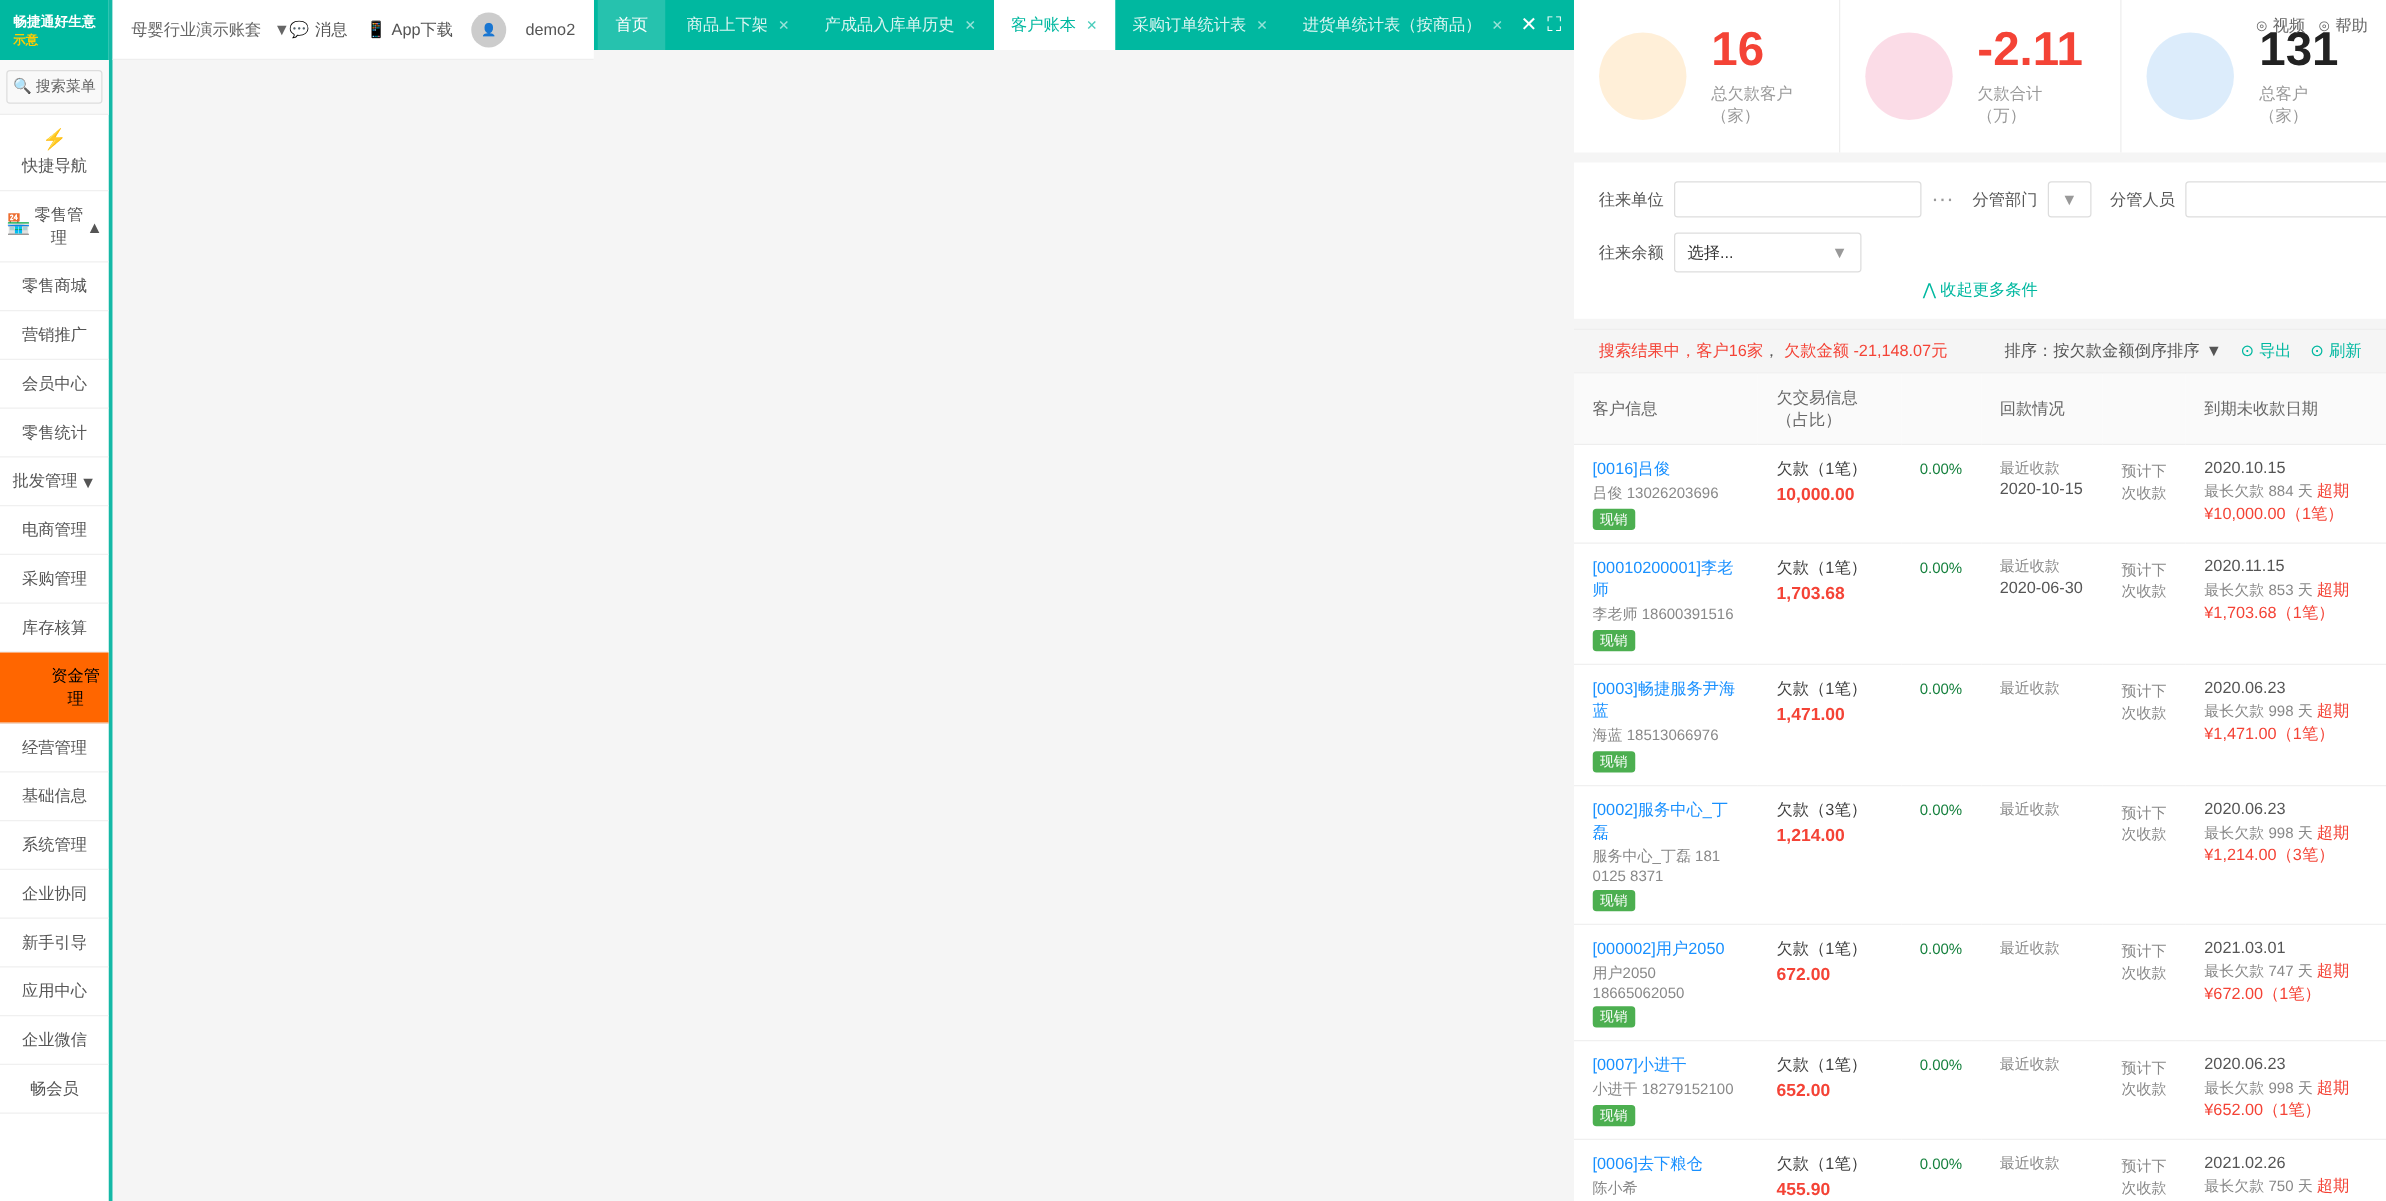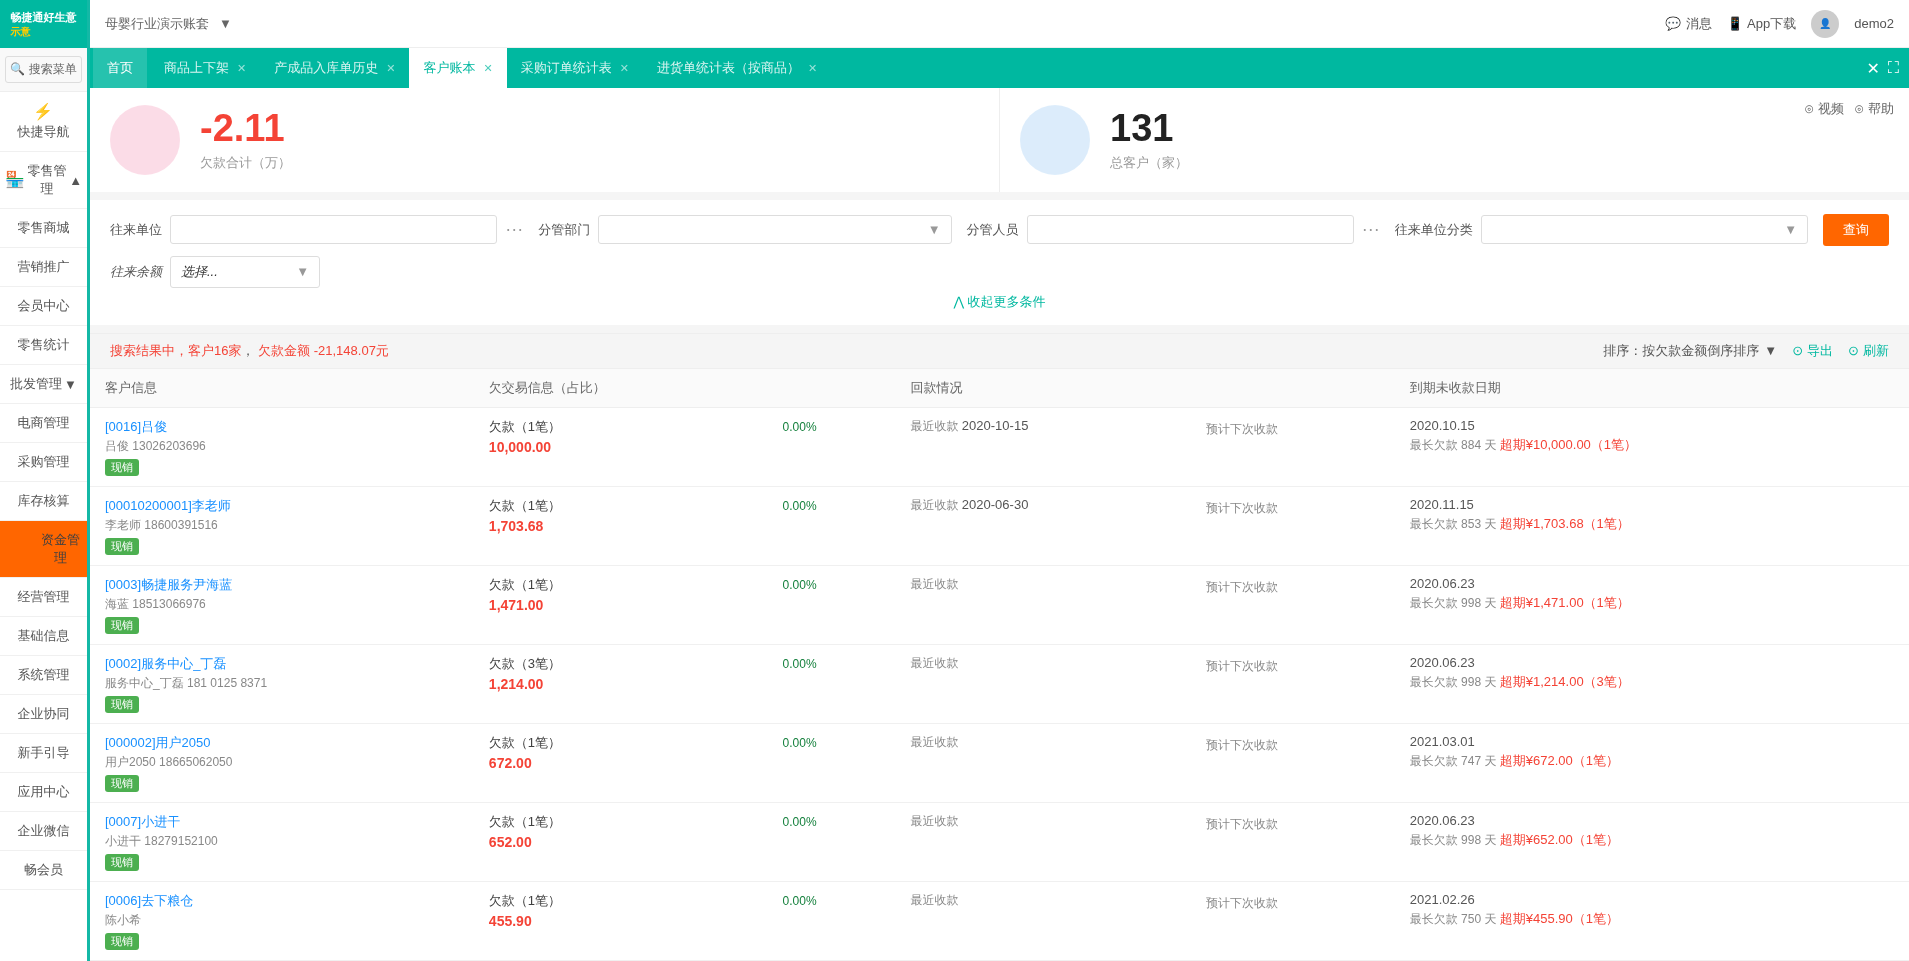--- a/index.html
+++ b/index.html
@@ -8,25 +8,25 @@
     
     .app-wrapper { display: flex; height: 961px; }
 
     
     .sidebar { width: 90px; background: #fff; border-right: 3px solid #14b8a6; display: flex; flex-direction: column; flex-shrink: 0; }
     .sidebar-logo { background: #00b8a0; padding: 10px 8px; display: flex; align-items: center; justify-content: center; color: #fff; font-size: 12px; font-weight: bold; height: 48px; }
     .sidebar-search { padding: 8px 5px; background: #f9f9f9; border-bottom: 1px solid #eee; }
     .sidebar-search-btn { width: 100%; background: none; border: 1px solid #ddd; border-radius: 3px; padding: 4px; color: #666; font-size: 12px; cursor: pointer; text-align: center; }
     .sidebar-nav { flex: 1; overflow-y: auto; }
     .sidebar-item { padding: 10px 5px; text-align: center; cursor: pointer; color: #555; font-size: 12px; border-bottom: 1px solid #f0f0f0; }
-    .sidebar-item.active { background: #ff6600; color: #404040; padding-left: 39px; }
+    .sidebar-item.active { background: #ff6600; color: #000000; padding-left: 39px; }
     .sidebar-item .nav-icon { font-size: 16px; display: block; margin-bottom: 2px; }
 
     
-    .main-area { flex: 1; display: flex; flex-direction: column; overflow: hidden; }
+    .main-area { flex: 1; display: flex; flex-direction: row; overflow: hidden; }
 
     
     .top-bar { background: #fff; height: 48px; display: flex; align-items: center; justify-content: space-between; padding: 0 15px; border-bottom: 1px solid #eee; flex-shrink: 0; }
     .top-bar-left { display: flex; align-items: center; gap: 10px; font-size: 12px; color: #666; }
     .top-bar-right { display: flex; align-items: center; gap: 15px; font-size: 12px; color: #555; }
     .top-bar-right .msg { display: flex; align-items: center; gap: 4px; cursor: pointer; }
     .top-bar-right .app-dl { display: flex; align-items: center; gap: 4px; cursor: pointer; }
     .avatar { width: 28px; height: 28px; border-radius: 50%; background: #ccc; display: flex; align-items: center; justify-content: center; overflow: hidden; }
 
     
@@ -60,21 +60,21 @@
     
     .filters-section { background: #fff; padding: 14px 20px; margin-bottom: 8px; }
     .filter-row { display: flex; align-items: center; gap: 15px; margin-bottom: 10px; }
     .filter-group { display: flex; align-items: center; gap: 8px; flex: 1; }
     .filter-label { color: #555; font-size: 13px; white-space: nowrap; }
     .filter-input { flex: 1; border: 1px solid #ddd; border-radius: 3px; padding: 6px 10px; font-size: 13px; color: #333; }
     .filter-input-dots { border: none; background: none; color: #999; font-size: 18px; cursor: pointer; }
     .filter-select { flex: 1; border: 1px solid #ddd; border-radius: 3px; padding: 6px 10px; font-size: 13px; color: #333; display: flex; align-items: center; justify-content: space-between; cursor: pointer; }
     .filter-select .chevron { color: #999; }
     .btn-query { background: #ff6600; color: #fff; border: none; border-radius: 3px; padding: 7px 20px; font-size: 13px; cursor: pointer; white-space: nowrap; }
-    .filter-second-row { display: flex; align-items: center; gap: 15px; font-style: italic; }
+    .filter-second-row { display: flex; align-items: center; gap: 15px; }
     .collapse-btn { color: #00b8a0; font-size: 12px; cursor: pointer; text-align: center; margin-top: 5px; }
 
     
     .results-bar { display: flex; align-items: center; justify-content: space-between; padding: 8px 20px; background: #f5f5f5; border-top: 1px solid #eee; border-bottom: 1px solid #eee; }
     .results-info { font-size: 13px; color: #555; }
     .results-info span { color: #f44336; }
     .results-actions { display: flex; align-items: center; gap: 15px; font-size: 12px; color: #555; }
     .results-actions .sort-select { display: flex; align-items: center; gap: 5px; cursor: pointer; }
     .results-actions .action-btn { display: flex; align-items: center; gap: 4px; cursor: pointer; color: #00b8a0; }
 
@@ -202,20 +202,27 @@
       <div class="tabs-actions">
         <span title="关闭所有">✕</span>
         <span title="全屏">⛶</span>
       </div>
     </div>
 
     <div class="content-area">
 
       <div class="summary-cards">
         <div class="summary-card">
+          <div class="card-icon orange">¥</div>
+          <div class="card-content">
+            <div class="card-number red">16</div>
+            <div class="card-label">总欠款客户（家）</div>
+          </div>
+        </div>
+        <div class="summary-card">
           <div class="card-icon pink">◇</div>
           <div class="card-content">
             <div class="card-number red">-2.11</div>
             <div class="card-label">欠款合计（万）</div>
           </div>
         </div>
         <div class="summary-card">
           <div class="card-icon blue">▦</div>
           <div class="card-content">
             <div class="card-number dark">131</div>

